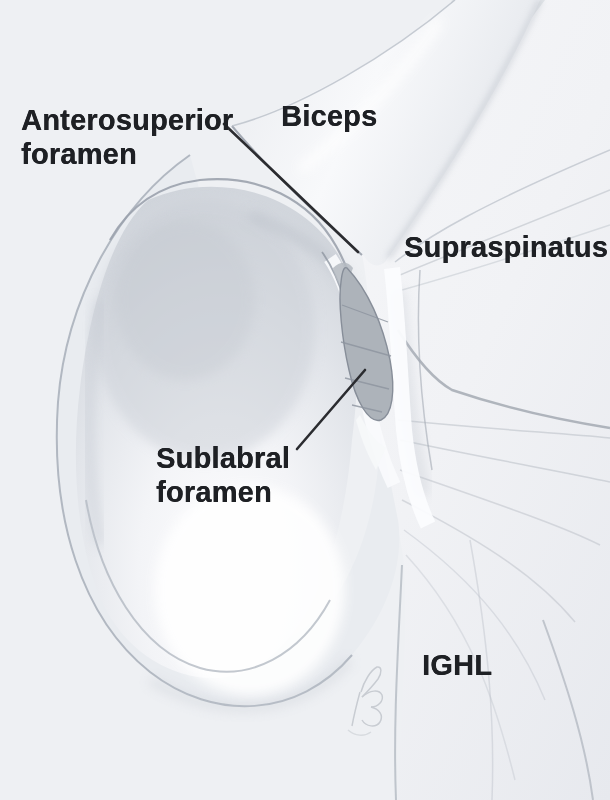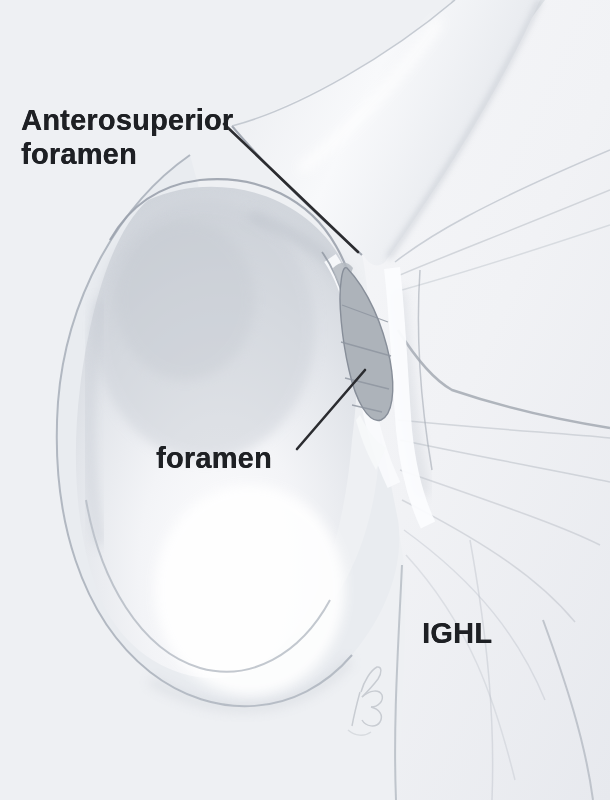--- a/index.html
+++ b/index.html
@@ -152,21 +152,24 @@
       <line x1="224" y1="124" x2="358" y2="252"></line>
       <line x1="297" y1="449" x2="365" y2="370"></line>
     </g>
   </svg>
 
   <div class="label" style="left:21px;top:103px;">
     <div>Anterosuperior</div>
     <div>foramen</div>
   </div>
 
+  <div class="label" style="left:281px;top:99px;">Biceps</div>
 
+  <div class="label" style="left:404px;top:230px;">Supraspinatus</div>
 
   <div class="label" style="left:156px;top:441px;">
+    <div>Sublabral</div>
     <div>foramen</div>
   </div>
 
 
-  <div class="label" style="left:422px;top:616px;">IGHL</div>
+  <div class="label" style="left:422px;top:648px;">IGHL</div>
 </div>
 
 </body></html>

